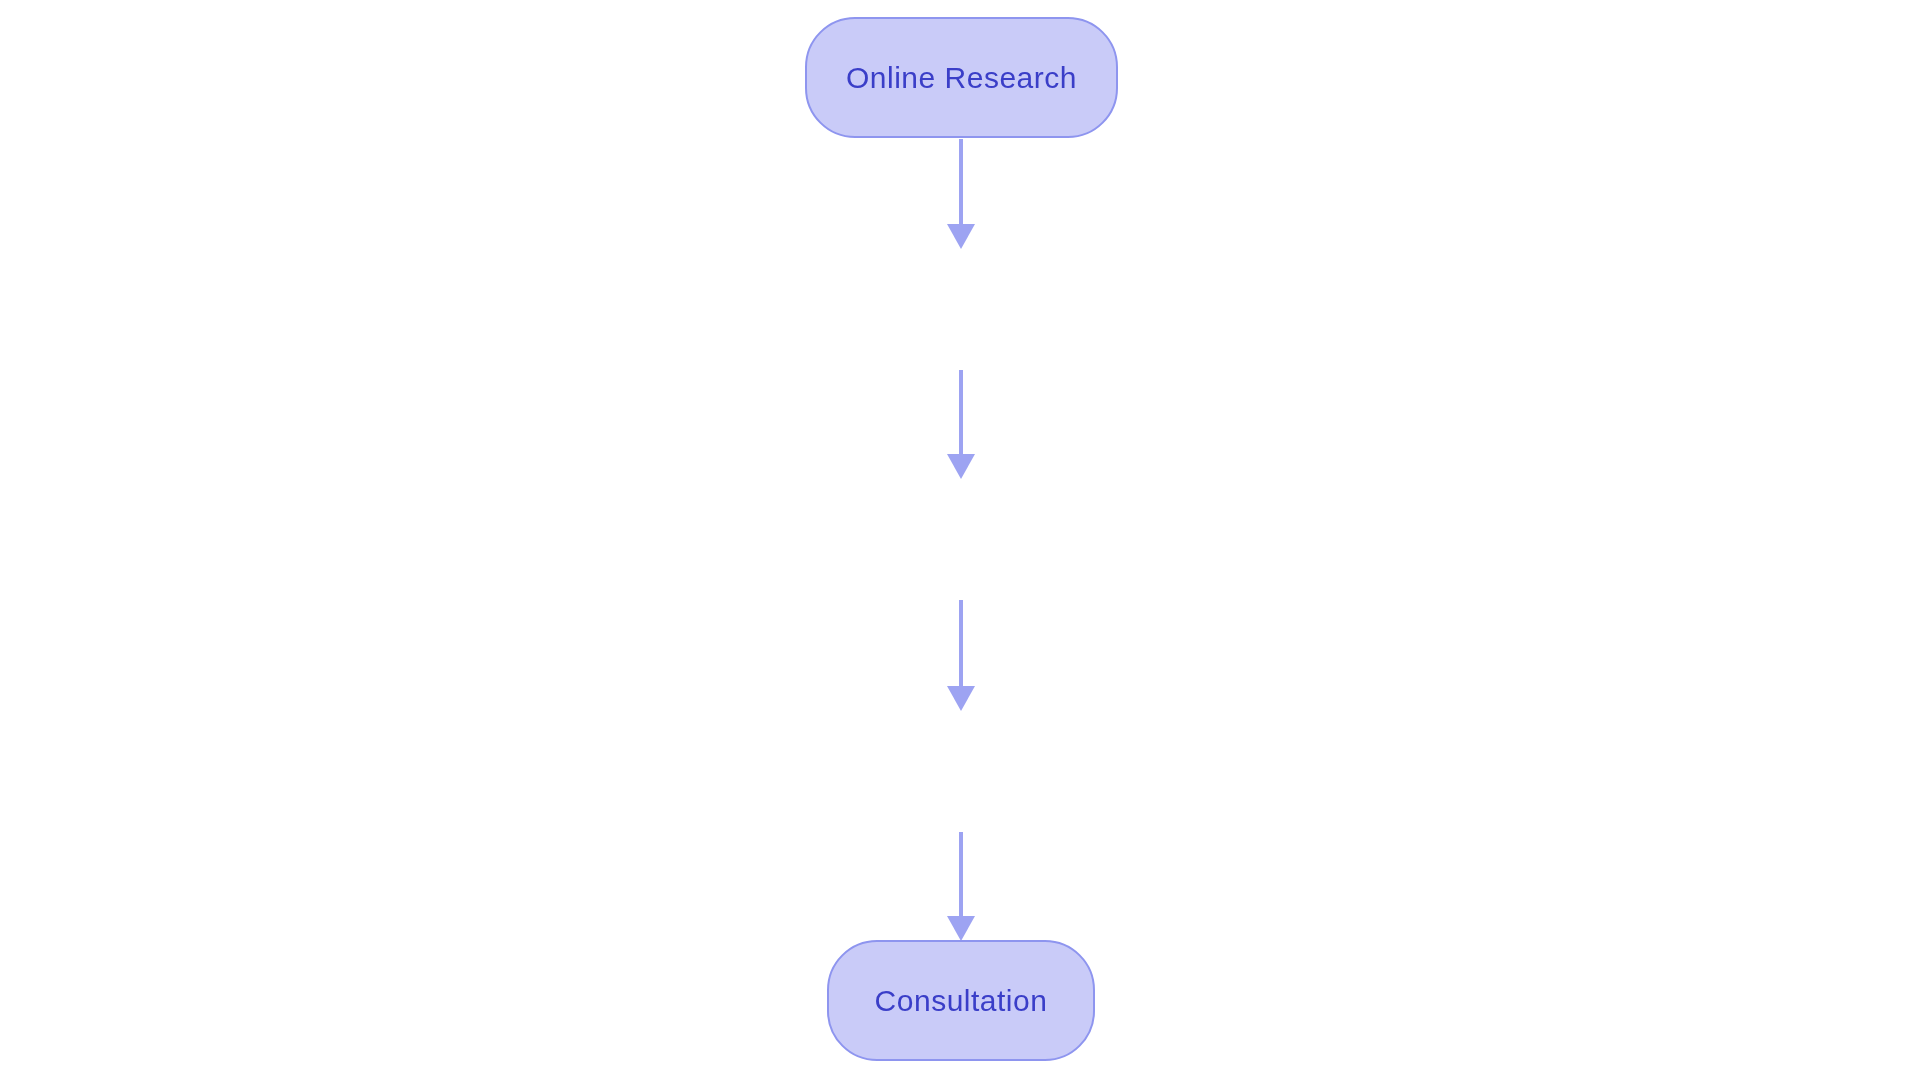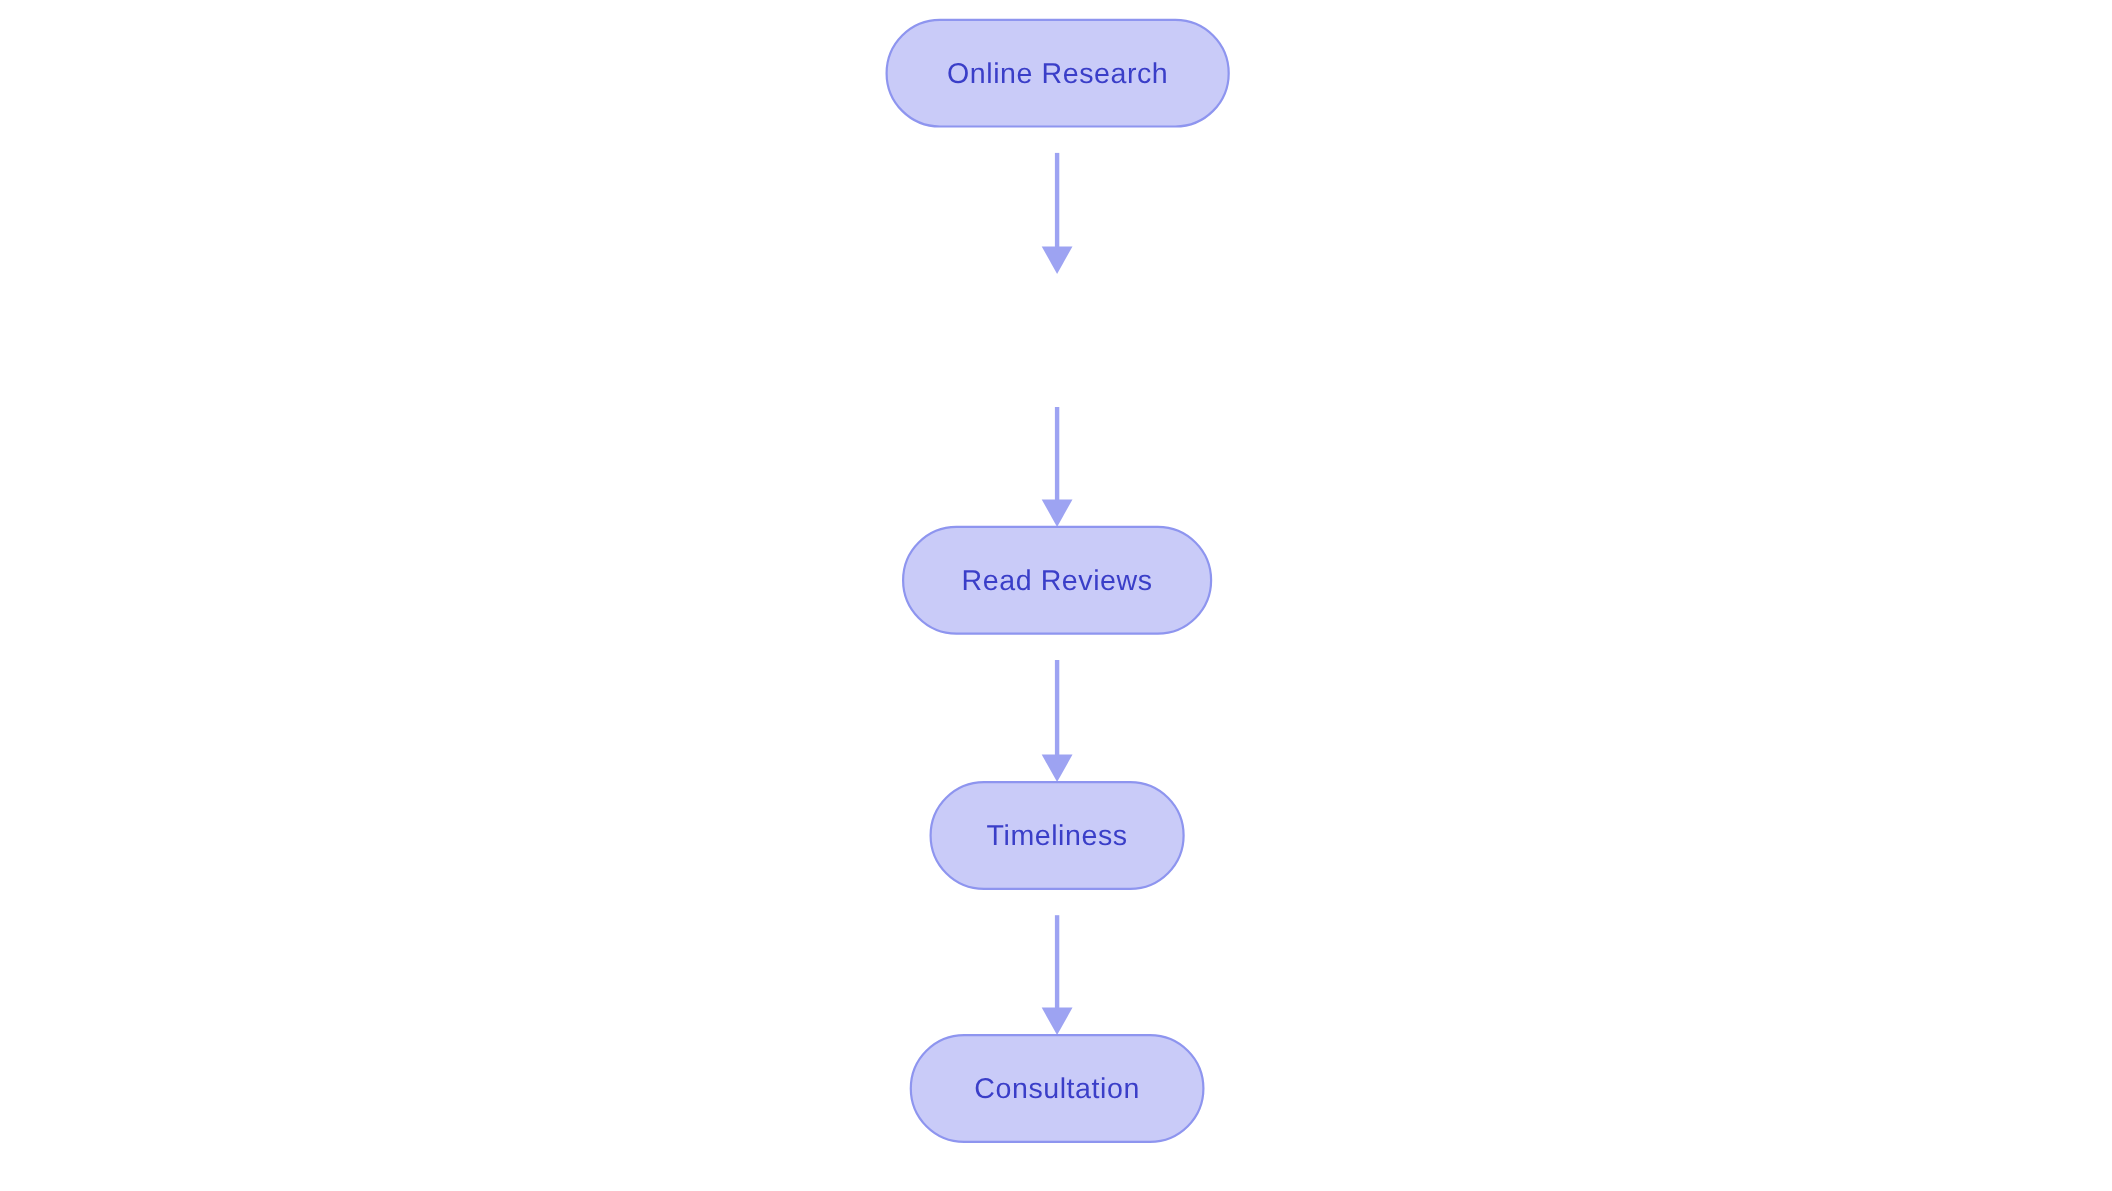--- a/index.html
+++ b/index.html
@@ -18,29 +18,29 @@
     font-family: "Liberation Sans", "DejaVu Sans", sans-serif;
   }
   .canvas {
     position: relative;
     width: 1920px;
     height: 1083px;
     background: var(--bg);
   }
   .flow-node {
     position: absolute;
-    height: 99px;
+    height: 121px;
     background: var(--node-fill);
     border: 2px solid var(--node-border);
     border-radius: 50px;
     display: flex;
     align-items: center;
     justify-content: center;
     color: var(--text);
-    font-size: 26px;
+    font-size: 30px;
     font-weight: 400;
     letter-spacing: 0.5px;
     white-space: nowrap;
   }
   .node-0 { left: 805px; top: 17px;  width: 313px; }
   .node-1 { left: 789px; top: 248px; width: 344px; }
   .node-2 { left: 820px; top: 478px; width: 282px; }
   .node-3 { left: 845px; top: 710px; width: 232px; }
   .node-4 { left: 827px; top: 940px; width: 268px; }
 
@@ -86,32 +86,26 @@
     <div class="shaft"></div>
     <div class="head"></div>
   </div>
 
 
   <div class="flow-arrow arrow-1">
     <div class="shaft"></div>
     <div class="head"></div>
   </div>
 
-  <div class="flow-node node-2">
-    <span>Read Reviews</span>
-  </div>
 
   <div class="flow-arrow arrow-2">
     <div class="shaft"></div>
     <div class="head"></div>
   </div>
 
-  <div class="flow-node node-3">
-    <span>Timeliness</span>
-  </div>
 
   <div class="flow-arrow arrow-3">
     <div class="shaft"></div>
     <div class="head"></div>
   </div>
 
   <div class="flow-node node-4">
     <span>Consultation</span>
   </div>
 

